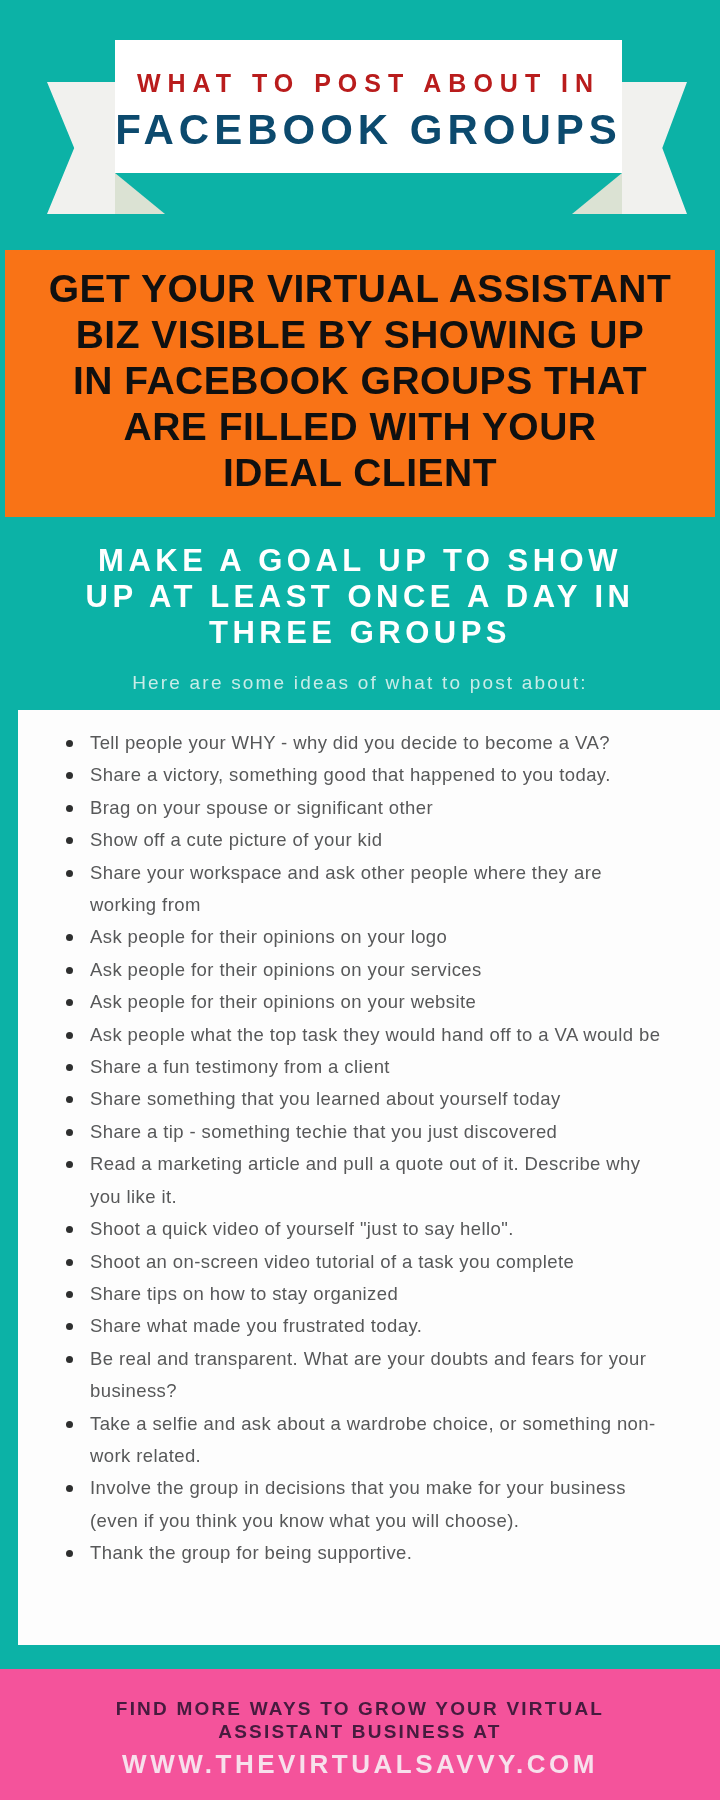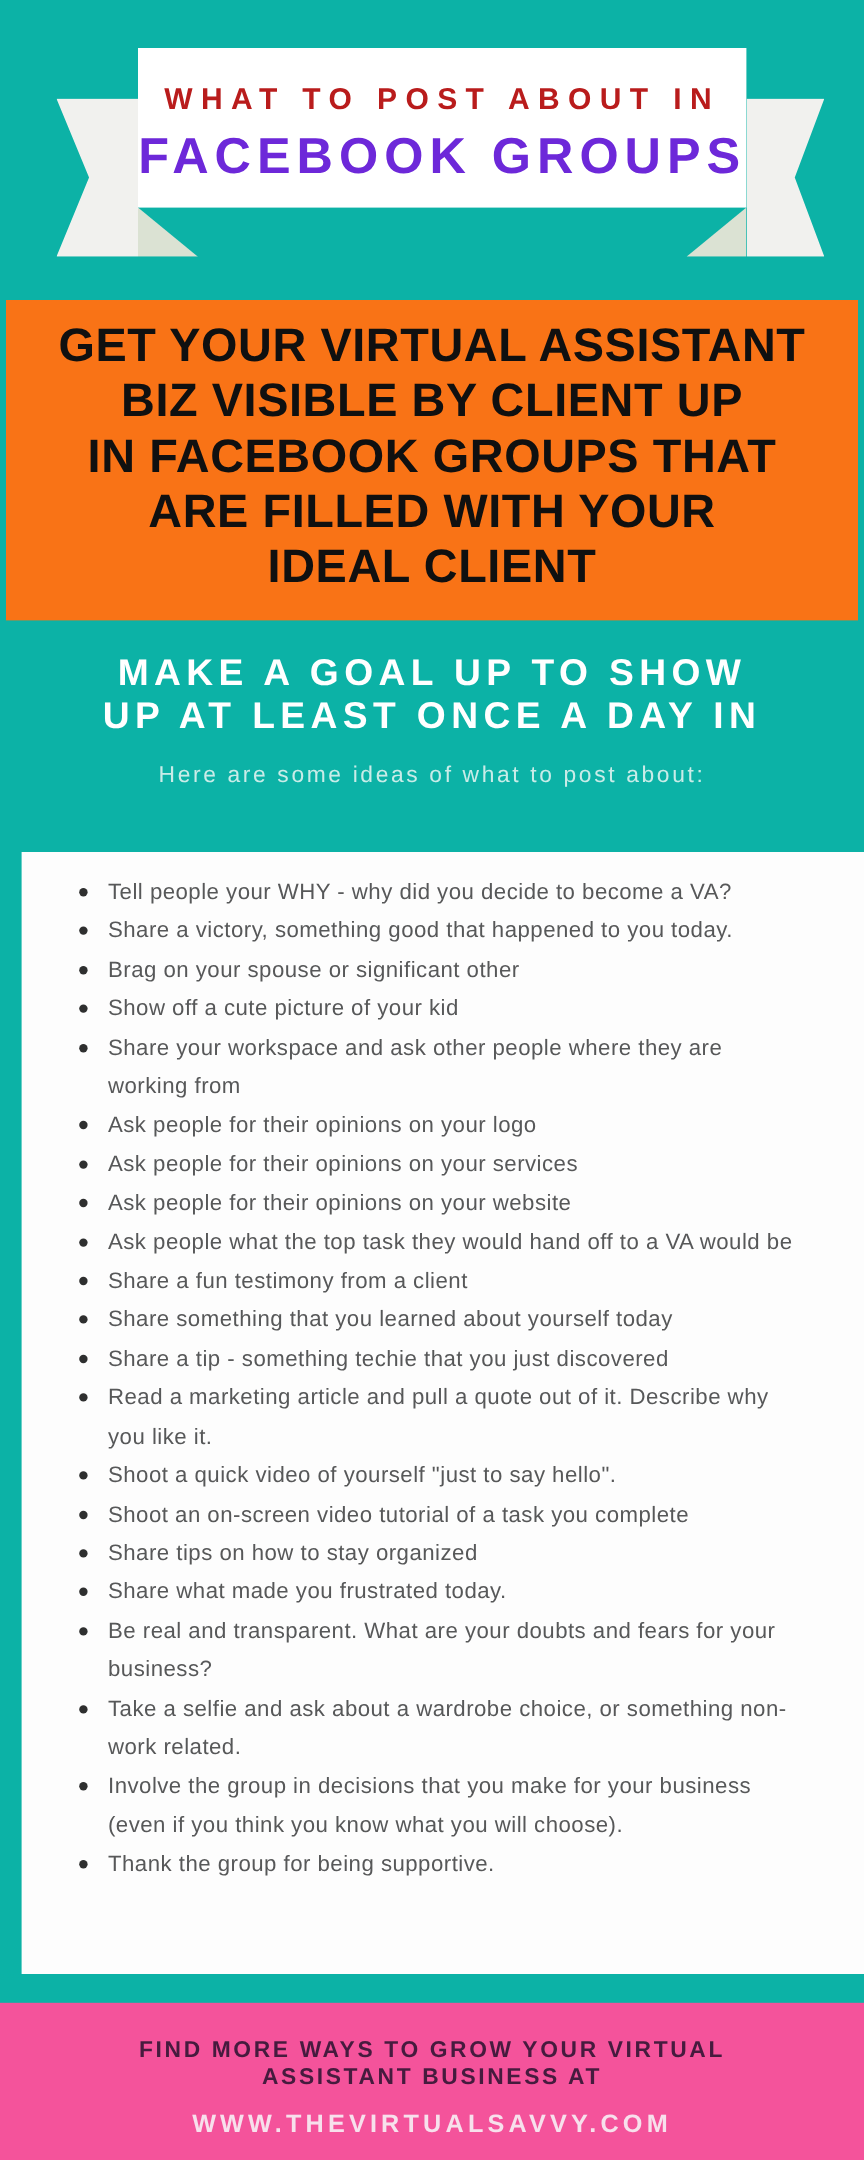--- a/index.html
+++ b/index.html
@@ -15,21 +15,21 @@
   .tail-right { left:622px; top:82px; width:65px; height:132px;
                 clip-path:polygon(0 0, 100% 0, 62% 50%, 100% 100%, 0 100%); }
   .fold { position:absolute; background:#dbe2d3; width:50px; height:41px; top:173px; }
   .fold-left  { left:115px; clip-path:polygon(0 0, 100% 100%, 0 100%); }
   .fold-right { left:572px; clip-path:polygon(100% 0, 100% 100%, 0 100%); }
   .banner-panel { position:absolute; left:115px; top:40px; width:507px; height:133px;
                   background:#ffffff; text-align:center; }
   .banner-line1 { margin-top:29px; font-size:25px; font-weight:bold; letter-spacing:7px;
                   color:#b91c1c; }
   .banner-line2 { margin-top:8px; font-size:42px; font-weight:bold; letter-spacing:5px;
-                  color:#6d28d9; }
+                  color:#0c4a6e; }
 
   
   .intro-panel { position:absolute; left:5px; top:250px; width:710px; height:267px;
                  background:#f97316; text-align:center; padding-top:16px; }
   .intro-panel h1 { font-size:39px; line-height:46px; font-weight:800; color:#101010;
                     letter-spacing:0.5px; }
   .intro-panel h1 span { display:block; }
 
   
   .goal { position:absolute; left:0; top:543px; width:720px; text-align:center; }
@@ -45,21 +45,21 @@
   .card li { position:relative; font-size:18.5px; line-height:32.4px; color:#575859;
              letter-spacing:0.4px; padding-left:18px; }
   .card li::before { content:""; position:absolute; left:-6px; top:13px; width:7px;
              height:7px; border-radius:50%; background:#2e2f2f; }
 
   
   .footer { position:absolute; left:0; top:1669px; width:720px; height:131px;
             background:#f4539b; text-align:center; padding-top:28px; }
   .footer-heading { font-size:19px; line-height:23px; font-weight:bold; color:#461b3e;
             letter-spacing:2.2px; max-width:580px; margin:0 auto; }
-  .footer-url { margin-top:16px; font-size:21px; font-weight:600; color:#f7e0ec;
+  .footer-url { margin-top:6px; font-size:26px; font-weight:600; color:#f7e0ec;
             letter-spacing:3.5px; }
 </style>
 </head>
 <body>
 
 <div class="poster">
 
   <header class="ribbon">
     <div class="tail tail-left"></div>
     <div class="tail tail-right"></div>
@@ -67,31 +67,32 @@
     <div class="fold fold-right"></div>
     <div class="banner-panel">
       <div class="banner-line1">WHAT TO POST ABOUT IN</div>
       <div class="banner-line2">FACEBOOK GROUPS</div>
     </div>
   </header>
 
   <section class="intro-panel">
     <h1>
       <span>GET YOUR VIRTUAL ASSISTANT</span>
-      <span>BIZ VISIBLE BY CLIENT UP</span>
+      <span>BIZ VISIBLE BY SHOWING UP</span>
       <span>IN FACEBOOK GROUPS THAT</span>
       <span>ARE FILLED WITH YOUR</span>
       <span>IDEAL CLIENT</span>
     </h1>
   </section>
 
   <section class="goal">
     <h2>
       <span>MAKE A GOAL UP TO SHOW</span>
       <span>UP AT LEAST ONCE A DAY IN</span>
+      <span>THREE GROUPS</span>
     </h2>
     <p class="sub">Here are some ideas of what to post about:</p>
   </section>
 
   <section class="card">
     <ul>
         <li>Tell people your WHY - why did you decide to become a VA?</li>
         <li>Share a victory, something good that happened to you today.</li>
         <li>Brag on your spouse or significant other</li>
         <li>Show off a cute picture of your kid</li>

